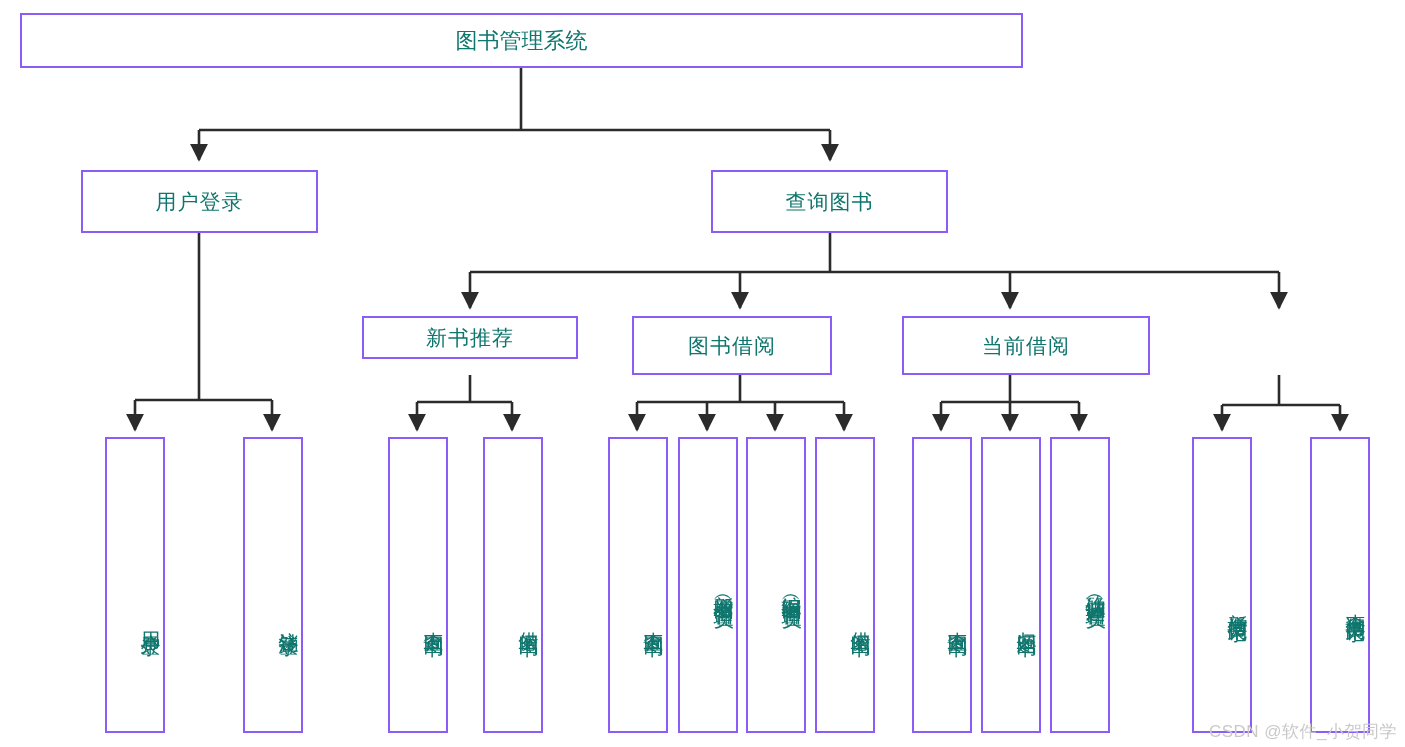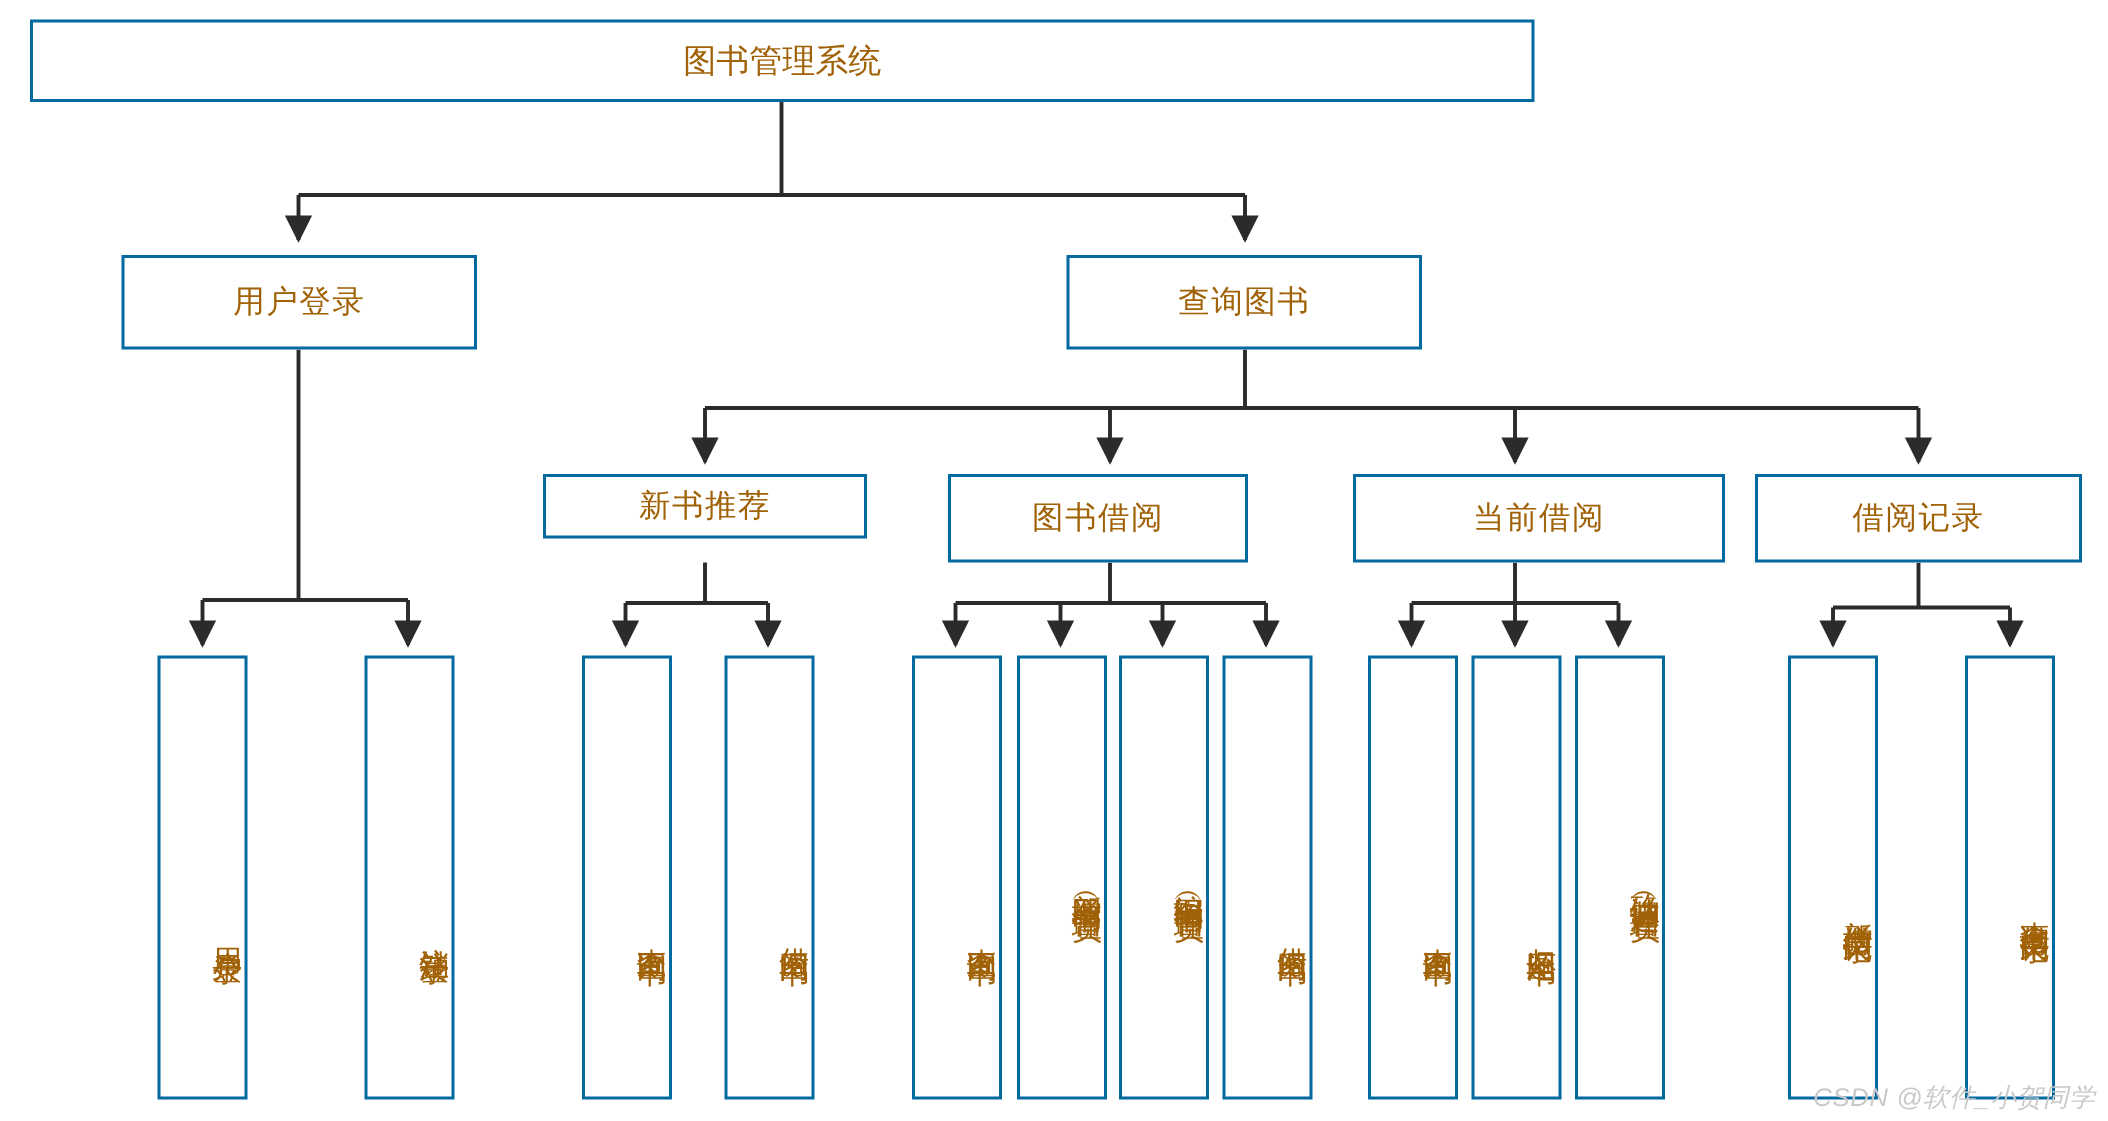--- a/index.html
+++ b/index.html
@@ -1,32 +1,32 @@
 <!DOCTYPE html>
 <html><head>
 <meta charset="utf-8">
 <style>
   html,body{margin:0;padding:0;background:#ffffff;}
   body{width:1405px;height:747px;overflow:hidden;
        font-family:"Liberation Sans","DejaVu Sans",sans-serif;}
   #canvas{position:relative;width:1405px;height:747px;background:#fff;}
   svg.lines{position:absolute;left:0;top:0;width:1405px;height:747px;pointer-events:none;}
   .node{position:absolute;box-sizing:border-box;background:#ffffff;
-        border:2px solid #0369a1;
+        border:2px solid #8b5cf6;
         display:flex;align-items:center;justify-content:center;
-        color:#a16207;}
+        color:#0f766e;}
   .node.h{font-size:21px;line-height:1.1;letter-spacing:1px;}
   .node.root{font-size:22px;}
   .node.leaf{font-size:20px;letter-spacing:2px;
              writing-mode:vertical-rl;text-orientation:upright;
              align-items:flex-start;justify-content:center;
              padding-top:14px;line-height:1.25;}
   .node.leaf.tall{padding-top:8px;}
   .watermark{position:absolute;right:8px;bottom:4px;font-size:17px;
-             color:#c9c9c9;white-space:nowrap;letter-spacing:.5px;font-style:italic;}
+             color:#c9c9c9;white-space:nowrap;letter-spacing:.5px;}
 </style>
 </head>
 <body>
 
 <div id="canvas">
 
   <svg class="lines" viewBox="0 0 1405 747">
     <defs>
       <marker id="arrow" viewBox="0 0 10 10" refX="9" refY="5" markerWidth="7" markerHeight="7" orient="auto-start-reverse">
         <path d="M 0 0 L 10 5 L 0 10 z" fill="#2b2b2b"></path>
@@ -89,23 +89,20 @@
 
   <div class="node h" style="left:362px;top:316px;width:216px;height:43px;">
     <span>新书推荐</span>
   </div>
   <div class="node h" style="left:632px;top:316px;width:200px;height:59px;">
     <span>图书借阅</span>
   </div>
   <div class="node h" style="left:902px;top:316px;width:248px;height:59px;">
     <span>当前借阅</span>
   </div>
-  <div class="node h" style="left:1170px;top:316px;width:218px;height:59px;">
-    <span>借阅记录</span>
-  </div>
 
   <div class="node leaf" style="left:105px;top:437px;width:60px;height:296px;padding-top:70px;">
     <span>用户登录</span>
   </div>
   <div class="node leaf" style="left:243px;top:437px;width:60px;height:296px;padding-top:70px;">
     <span>注销登录</span>
   </div>
 
   <div class="node leaf" style="left:388px;top:437px;width:60px;height:296px;padding-top:70px;">
     <span>查询图书</span>

